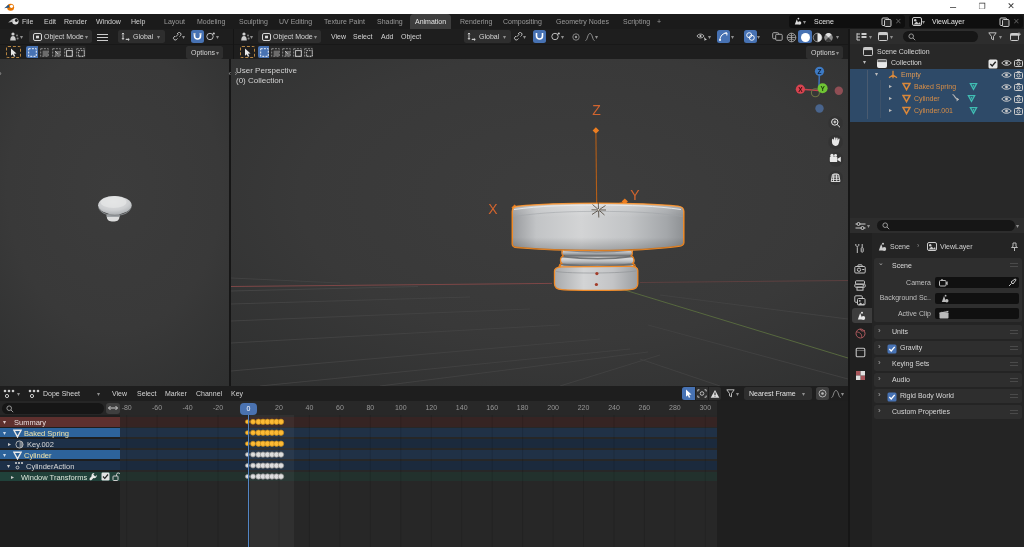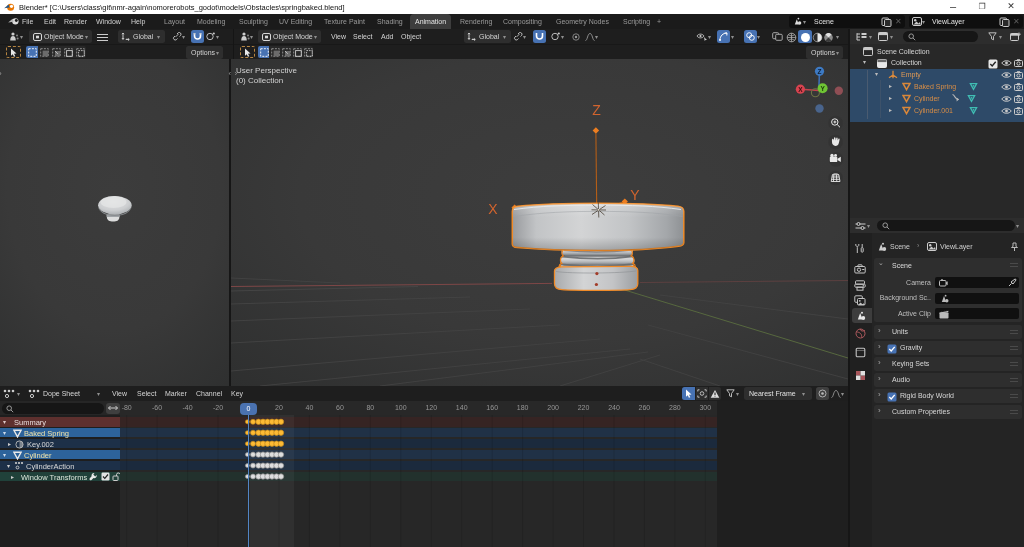--- a/index.html
+++ b/index.html
@@ -56,21 +56,20 @@
 </head>
 <body>
 <div id="screen">
 
   <div id="titlebar" class="abs">
     <svg class="abs" style="left:4px;top:2px" width="11" height="10" viewBox="0 0 11 10">
       <circle cx="6.6" cy="5.2" r="3.5" fill="#ea7600"></circle>
       <circle cx="7.5" cy="4.3" r="1.6" fill="#fff"></circle>
       <path d="M0.2,6.2 L4.6,2.5 L5.6,5.4 Z" fill="#265787"></path>
     </svg>
-    <div class="abs txt" style="left:19px;top:3px">Blender* [C:\Users\class\git\nmr-again\nomorerobots_godot\models\Obstacles\springbaked.blend]</div>
     <div class="abs winbtn" style="left:947px;font-size:11px;">–</div>
     <div class="abs winbtn" style="left:976px;font-size:8px;">❐</div>
     <div class="abs winbtn" style="left:1005px;font-size:9px;">✕</div>
   </div>
 
   <div id="topbar" class="abs">
     <div id="tabactive" class="abs"></div>
     <svg class="abs" style="left:8px;top:3px" width="12" height="9" viewBox="0 0 14 10">
       <circle cx="8.6" cy="4.8" r="3.7" fill="#dcdcdc"></circle>
       <circle cx="9.7" cy="3.9" r="1.7" fill="#1b1b1b"></circle>

